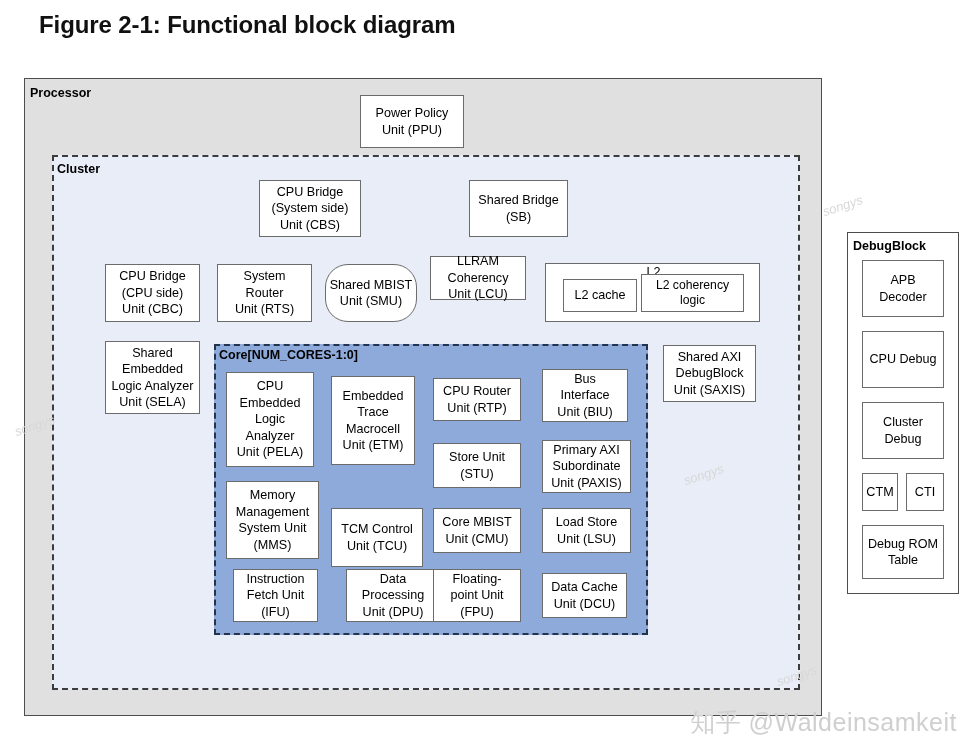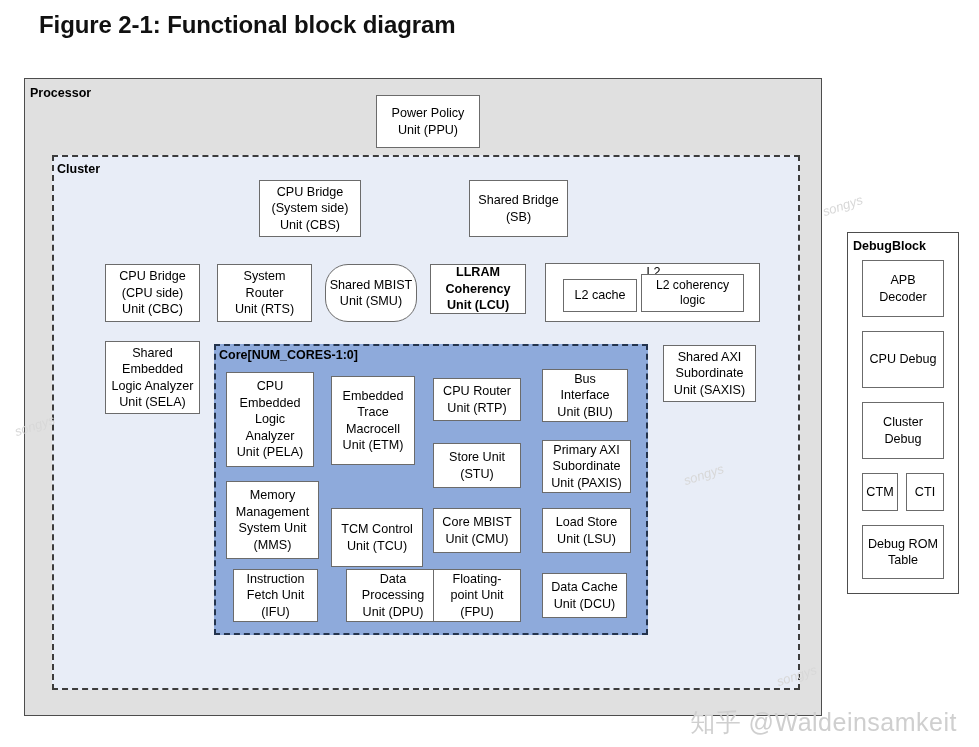--- a/index.html
+++ b/index.html
@@ -155,57 +155,57 @@
   }
 </style>
 </head>
 <body>
 
 <div id="figure-title">Figure 2-1: Functional block diagram</div>
 
 <div id="processor-region"></div>
 <div id="processor-label" class="container-label">Processor</div>
 
-<div class="unit-box" style="left:360px; top:95px; width:104px; height:53px;margin-left:16px;">Power Policy
+<div class="unit-box" style="left:360px; top:95px; width:104px; height:53px;">Power Policy
 Unit (PPU)</div>
 
 <div id="cluster-region"></div>
 <div id="cluster-label" class="container-label">Cluster</div>
 
 <div class="unit-box" style="left:259px; top:180px; width:102px; height:57px;">CPU Bridge
 (System side)
 Unit (CBS)</div>
 <div class="unit-box" style="left:469px; top:180px; width:99px; height:57px;">Shared Bridge
 (SB)</div>
 
 <div class="unit-box" style="left:105px; top:264px; width:95px; height:58px;">CPU Bridge
 (CPU side)
 Unit (CBC)</div>
 <div class="unit-box" style="left:217px; top:264px; width:95px; height:58px;">System
 Router
 Unit (RTS)</div>
 <div class="unit-box" style="left:325px; top:264px; width:92px; height:58px;border-radius:23px;">Shared MBIST
 Unit (SMU)</div>
-<div class="unit-box" style="left:430px; top:264px; width:96px; height:50px;font-weight:bold;">LLRAM
+<div class="unit-box" style="left:430px; top:256px; width:96px; height:44px;">LLRAM
 Coherency
 Unit (LCU)</div>
 
 <div id="l2-group">
   <div id="l2-group-label">L2</div>
 </div>
 <div class="unit-box" style="left:563px; top:279px; width:74px; height:33px;">L2 cache</div>
 <div class="unit-box small-text" style="left:641px; top:274px; width:103px; height:38px;">L2 coherency
 logic</div>
 
 <div class="unit-box" style="left:105px; top:341px; width:95px; height:73px;">Shared
 Embedded
 Logic Analyzer
 Unit (SELA)</div>
 <div class="unit-box" style="left:663px; top:345px; width:93px; height:57px;">Shared AXI
-Subordinate
+DebugBlock
 Unit (SAXIS)</div>
 
 <div id="core-region"></div>
 <div id="core-label" class="container-label">Core[NUM_CORES-1:0]</div>
 
 <div class="unit-box" style="left:226px; top:372px; width:88px; height:95px;">CPU
 Embedded
 Logic
 Analyzer
 Unit (PELA)</div>

